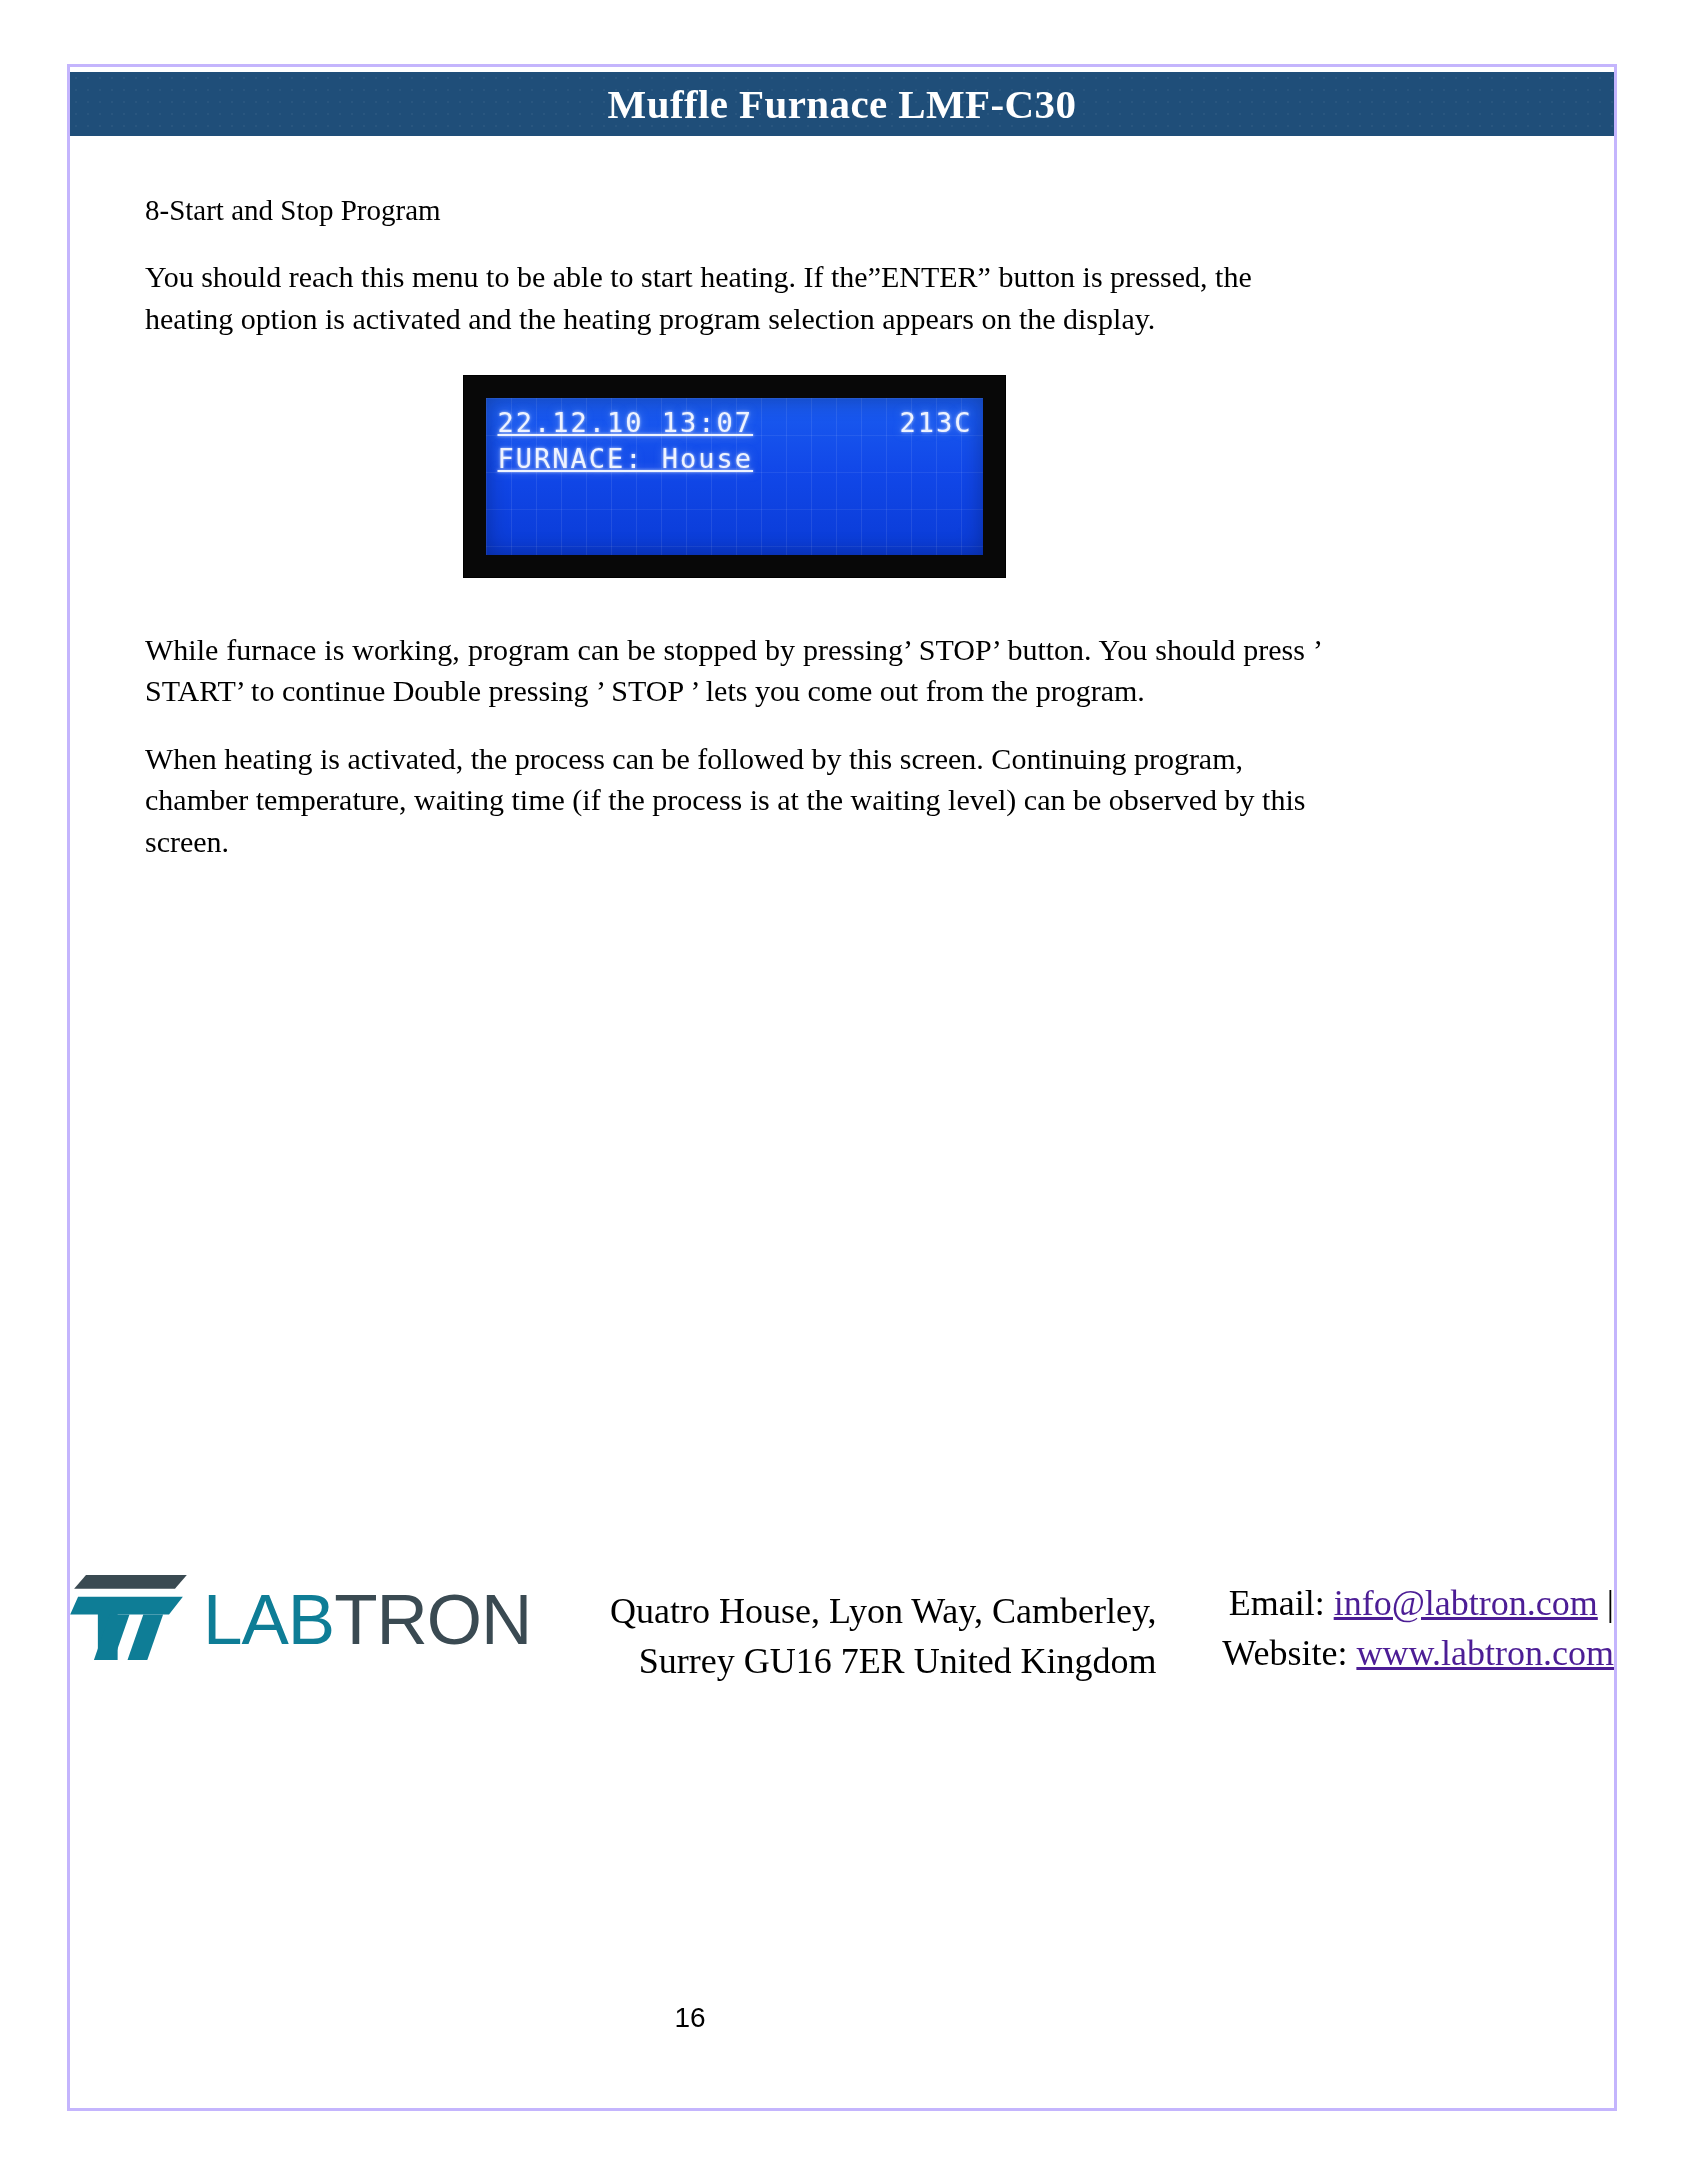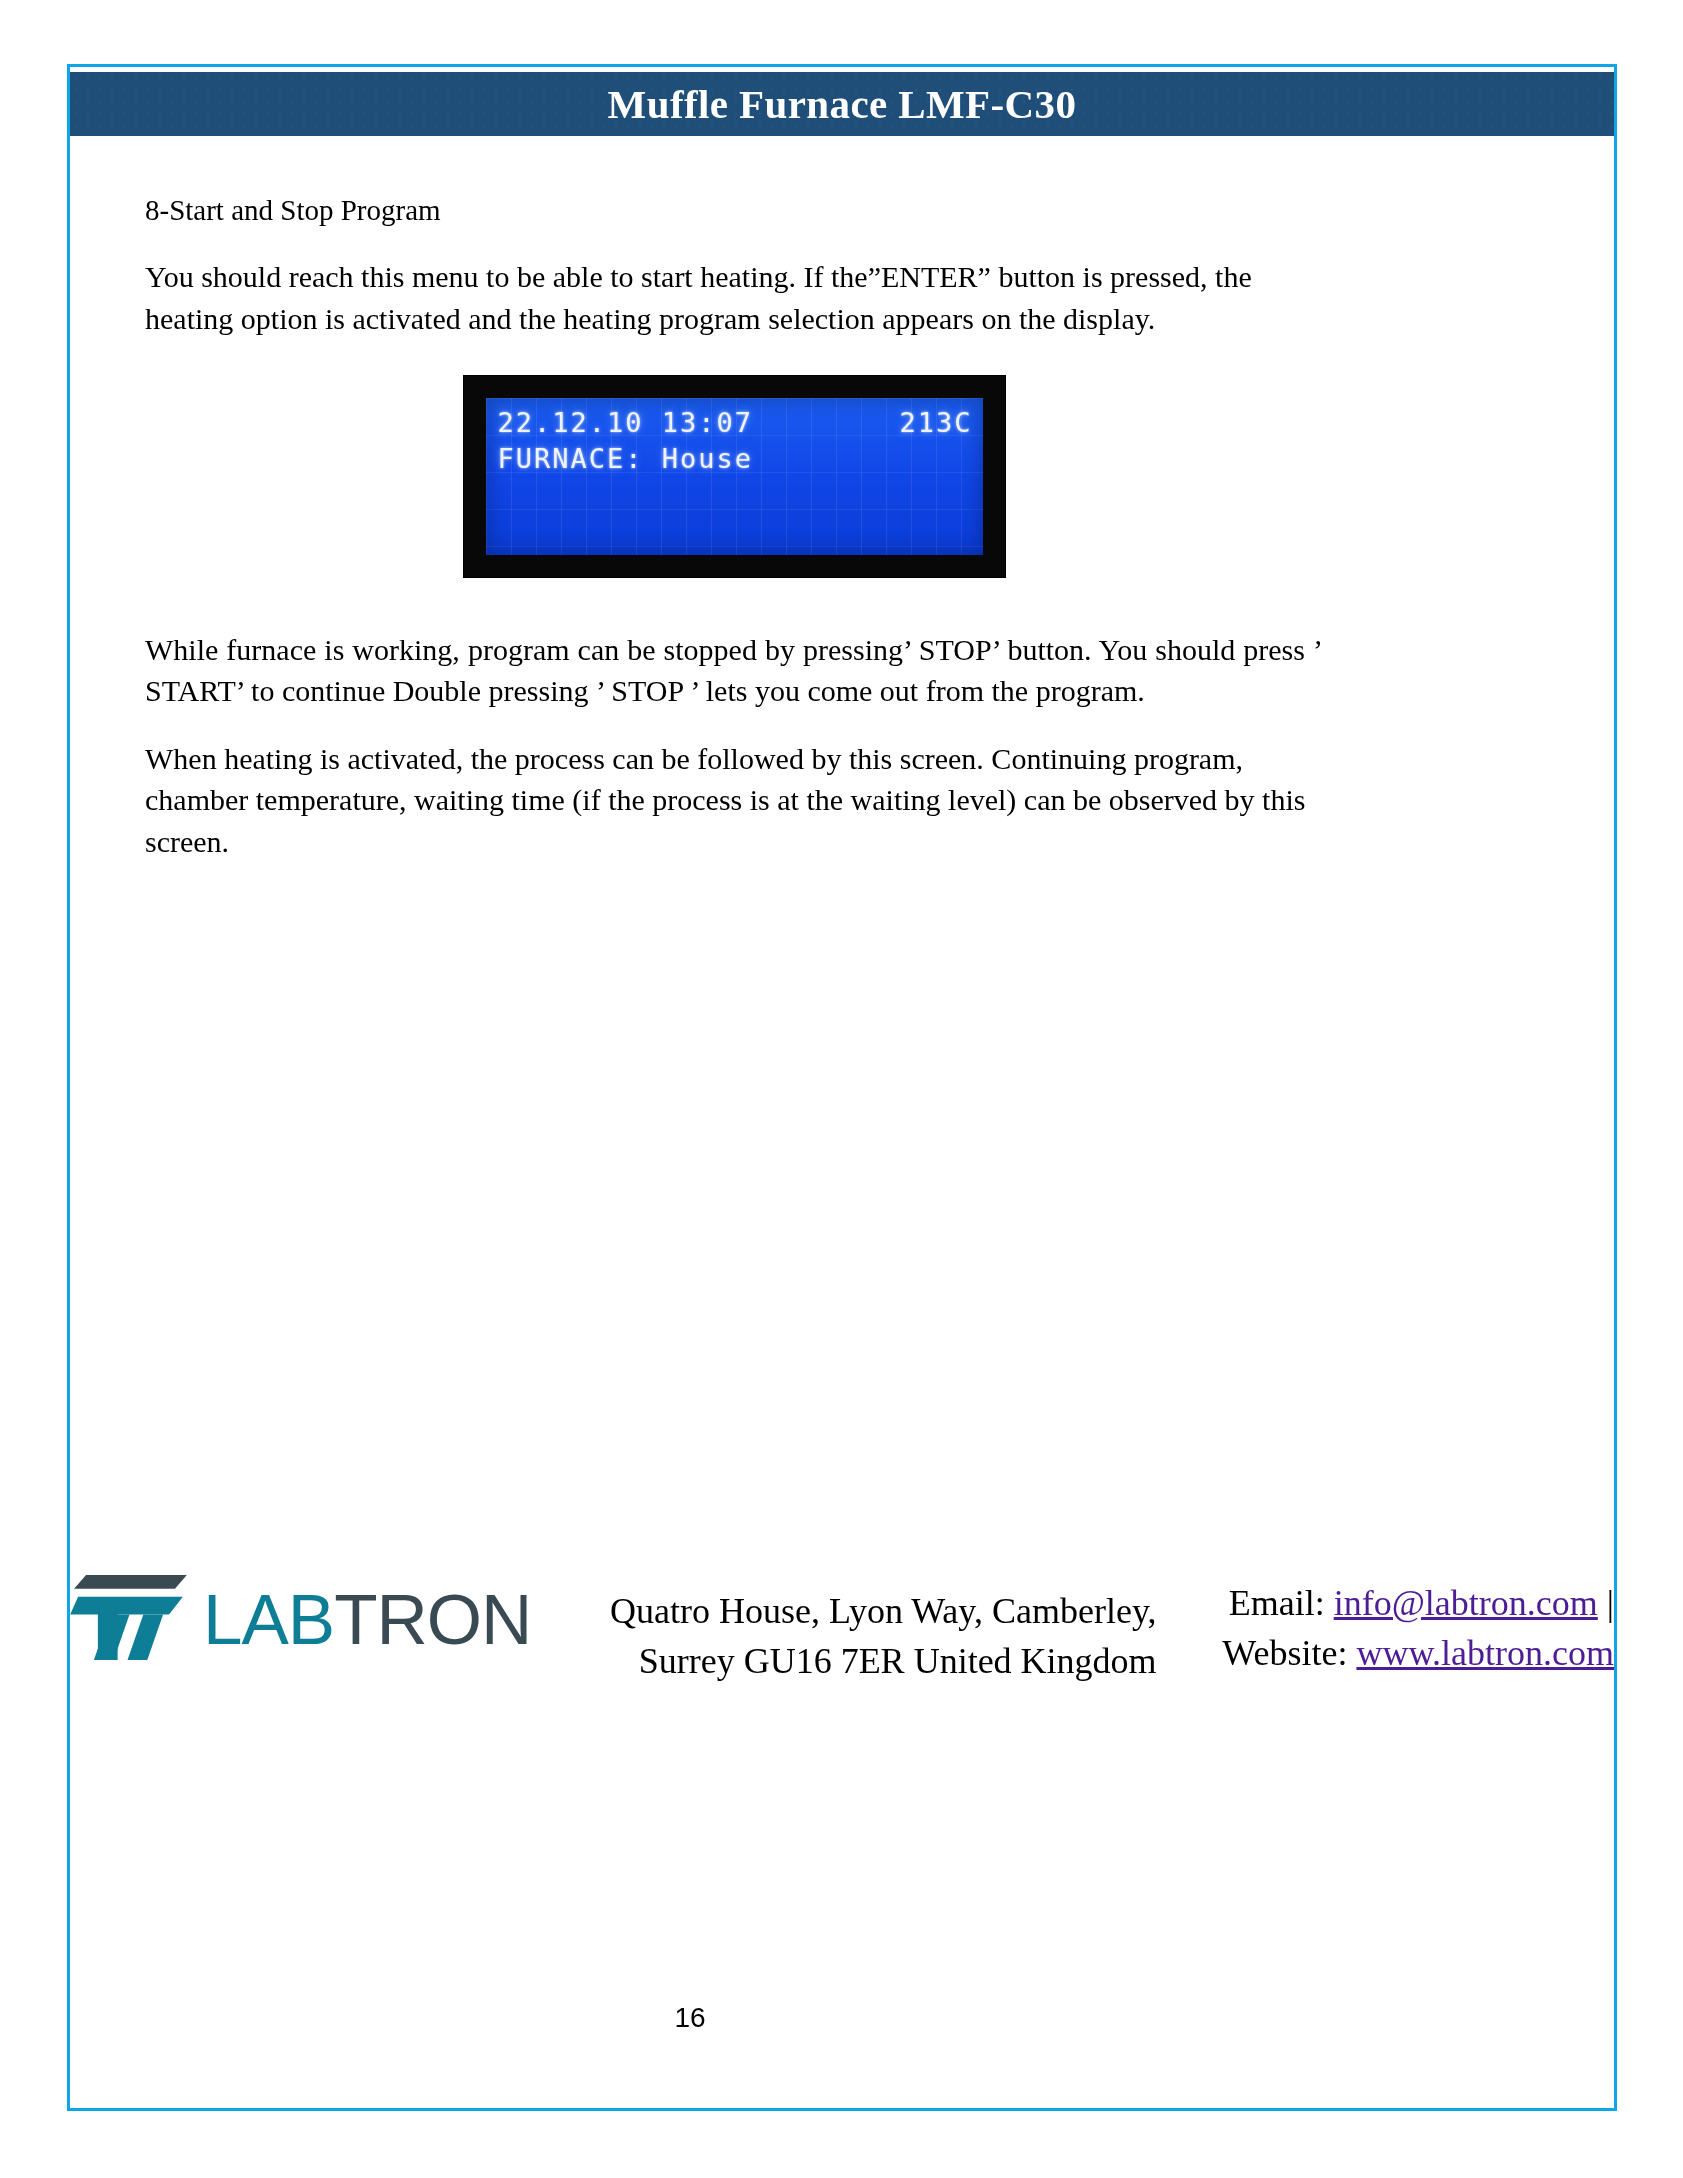--- a/index.html
+++ b/index.html
@@ -17,21 +17,21 @@
     overflow: hidden;
   }
 
   
   .page-frame {
     position: absolute;
     left: 67px;
     top: 64px;
     width: 1550px;
     height: 2047px;
-    border: 3px solid #0ea5e9;
+    border: 3px solid #c4b5fd;
     box-sizing: border-box;
     background: #ffffff;
     padding-left: 18px;
   }
 
   
   .header-banner {
     position: absolute;
     left: 0px;
     top: 0px;
@@ -118,21 +118,21 @@
     align-items: center;
     height: 36px;
     color: #eef3ff;
     font-family: "DejaVu Sans Mono", "Liberation Mono", monospace;
     font-size: 27px;
     letter-spacing: 2px;
     text-shadow: 0 0 3px rgba(255,255,255,0.65), 0 0 9px rgba(160,200,255,0.55);
     white-space: pre;
   }
   .lcd-row.blank { color: transparent; }
-  .lcd-cell-left  { text-align: right; }
+  .lcd-cell-left  { text-align: right; text-decoration: underline; }
   .lcd-cell-right { text-align: right; }
 
   
   .logo-block {
     position: absolute;
     left: 0;
     top: 1485px;
     width: 1544px;
     display: flex;
     flex-direction: row;

